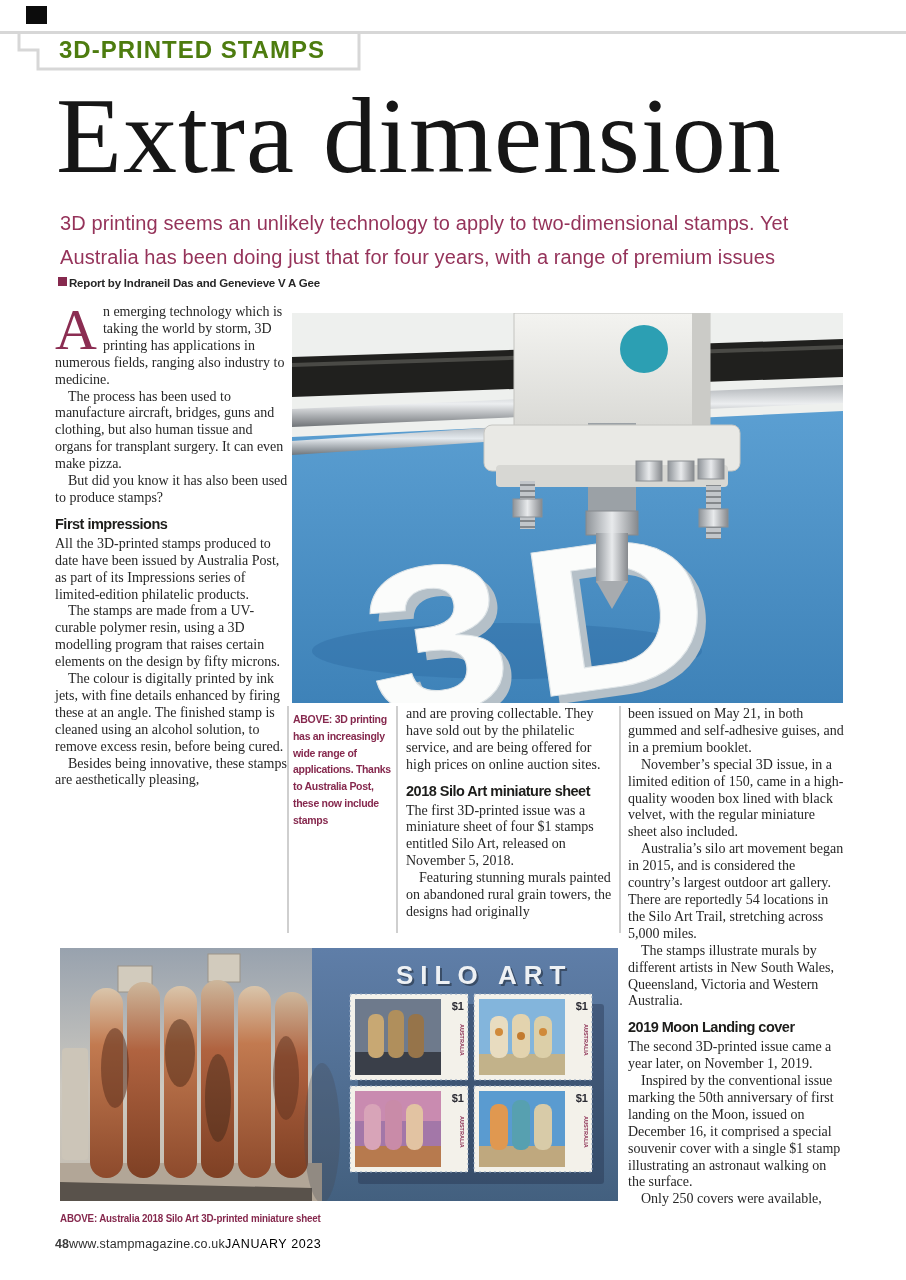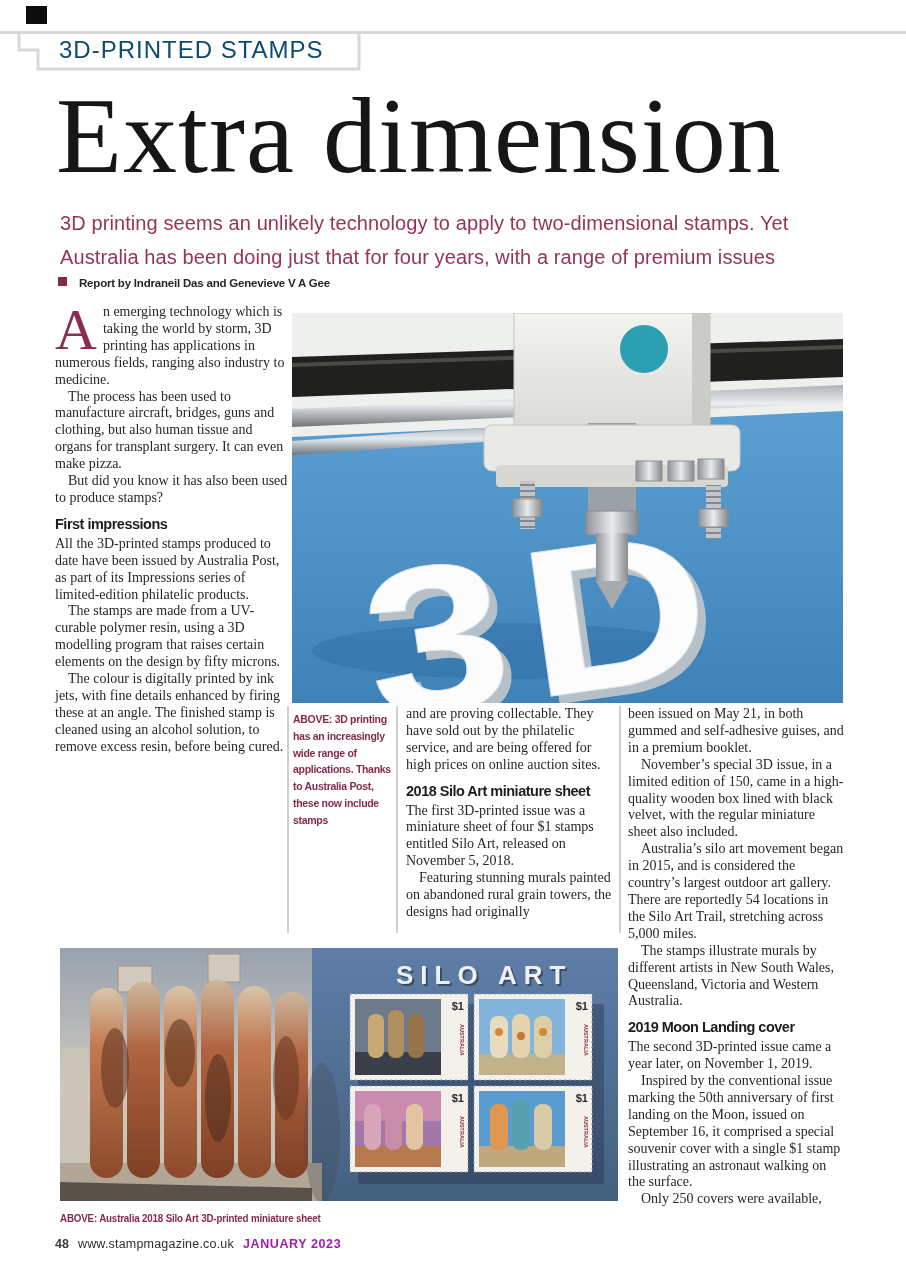--- a/index.html
+++ b/index.html
@@ -2,28 +2,28 @@
 <html><head>
 <meta charset="utf-8">
 <style>
   html,body{margin:0;padding:0;background:#ffffff;}
   .page{position:relative;width:906px;height:1280px;background:#ffffff;overflow:hidden;
         font-family:"Liberation Sans",sans-serif;}
   
   .corner-mark{position:absolute;left:26px;top:6px;width:21px;height:18px;background:#0c0c0c;}
   .hairline{position:absolute;left:0;top:31px;width:906px;height:3px;background:#d7d7d7;}
   .tab-svg{position:absolute;left:0;top:0;}
-  .section-label{position:absolute;left:59px;top:36px;font-size:24px;font-weight:normal;
-        letter-spacing:1px;color:#0c4a6e;white-space:nowrap;}
+  .section-label{position:absolute;left:59px;top:36px;font-size:24px;font-weight:bold;
+        letter-spacing:1px;color:#4d7c0f;white-space:nowrap;}
   
   .headline{position:absolute;left:56px;top:82px;width:820px;font-family:"Liberation Serif",serif;
         font-weight:400;font-size:108px;line-height:1.0;letter-spacing:1px;color:#161616;white-space:nowrap;}
   .standfirst{position:absolute;left:60px;top:206px;width:790px;font-size:20px;line-height:34px;
         color:#95335a;letter-spacing:0.1px;}
-  .byline{position:absolute;left:58px;top:277px;display:flex;align-items:flex-start;gap:12px;}
+  .byline{position:absolute;left:58px;top:277px;display:flex;align-items:flex-start;gap:2px;}
   .byline-bullet{width:9px;height:9px;background:#86294e;flex:0 0 auto;}
   .byline-text{font-size:11.5px;font-weight:bold;color:#262626;letter-spacing:-0.2px;white-space:nowrap;}
   
   .col{position:absolute;font-family:"Liberation Serif",serif;font-size:14px;line-height:16.9px;
         color:#272727;}
   .col p{margin:0;}
   .col p.ind{text-indent:13px;}
   .subhead{font-family:"Liberation Sans",sans-serif;font-weight:bold;font-size:14.5px;
         letter-spacing:-0.5px;color:#1d1d1b;margin:9px 0 3px 0;white-space:nowrap;}
   .col1{left:55px;top:304px;width:233px;}
@@ -33,25 +33,25 @@
         color:#8b2d52;padding:3px 6px 0 0;}
   .vrule{position:absolute;width:2px;background:#cfcfcf;}
   
   .fig{position:absolute;display:block;}
   .cap{position:absolute;font-size:10.5px;font-weight:bold;line-height:16.8px;color:#86294e;
         letter-spacing:-0.3px;}
   .cap-printer{left:293px;top:711px;width:100px;}
   .cap-silo{left:60px;top:1210px;white-space:nowrap;font-size:11.5px;transform:scaleX(0.85);
         transform-origin:left top;letter-spacing:-0.2px;}
   
-  .footer{position:absolute;left:55px;top:1237px;display:flex;align-items:flex-start;gap:9px;
+  .footer{position:absolute;left:55px;top:1237px;display:flex;align-items:flex-start;
         font-size:12.5px;}
   .footer .pn{font-weight:bold;color:#3c3c3c;}
   .footer .site{font-weight:normal;color:#2e2e2e;letter-spacing:0.2px;}
-  .footer .issue{color:#a21caf;letter-spacing:0.6px;font-weight:bold;}
+  .footer .issue{color:#000000;letter-spacing:0.6px;}
 </style>
 </head>
 <body>
 
 <div class="page">
 
   <div class="corner-mark"></div>
   <div class="hairline"></div>
   <svg class="tab-svg" width="906" height="80">
     <path d="M19,33 L19,50 L38,50 L38,69 L359,69 L359,33" fill="none" stroke="#d7d7d7" stroke-width="3"></path>
@@ -66,20 +66,21 @@
   </div>
 
   <div class="col col1">
     <p><span class="dropcap">A</span><span>n emerging technology which is taking the world by storm, 3D printing has applications in numerous fields, ranging also industry to medicine.</span></p>
     <p class="ind">The process has been used to manufacture aircraft, bridges, guns and clothing, but also human tissue and organs for transplant surgery. It can even make pizza.</p>
     <p class="ind">But did you know it has also been used to produce stamps?</p>
     <h3 class="subhead">First impressions</h3>
     <p>All the 3D-printed stamps produced to date have been issued by Australia Post, as part of its Impressions series of limited-edition philatelic products.</p>
     <p class="ind">The stamps are made from a UV-curable polymer resin, using a 3D modelling program that raises certain elements on the design by fifty microns.</p>
     <p class="ind">The colour is digitally printed by ink jets, with fine details enhanced by firing these at an angle. The finished stamp is cleaned using an alcohol solution, to remove excess resin, before being cured.</p>
+    <p class="ind">Besides being innovative, these stamps are aesthetically pleasing,</p>
   </div>
 
   <svg class="fig" style="left:292px;top:313px;" width="551" height="390" viewBox="0 0 551 390">
     <defs>
       <linearGradient id="bedG" x1="0" y1="0" x2="0" y2="1">
         <stop offset="0" stop-color="#5b9fd2"></stop>
           <stop offset="1" stop-color="#3e82b8"></stop>
       </linearGradient>
       <linearGradient id="rodG" x1="0" y1="0" x2="0" y2="1">
         <stop offset="0" stop-color="#aeb2b6"></stop>
@@ -151,21 +152,21 @@
     <p class="ind">Featuring stunning murals painted on abandoned rural grain towers, the designs had originally</p>
   </div>
 
   <div class="col col3">
     <p>been issued on May 21, in both gummed and self-adhesive guises, and in a premium booklet.</p>
     <p class="ind">November’s special 3D issue, in a limited edition of 150, came in a high-quality wooden box lined with black velvet, with the regular miniature sheet also included.</p>
     <p class="ind">Australia’s silo art movement began in 2015, and is considered the country’s largest outdoor art gallery. There are reportedly 54 locations in the Silo Art Trail, stretching across 5,000 miles.</p>
     <p class="ind">The stamps illustrate murals by different artists in New South Wales, Queensland, Victoria and Western Australia.</p>
     <h3 class="subhead">2019 Moon Landing cover</h3>
     <p>The second 3D-printed issue came a year later, on November 1, 2019.</p>
-    <p class="ind">Inspired by the conventional issue marking the 50th anniversary of first landing on the Moon, issued on September 16, it comprised a special souvenir cover with a single $1 stamp illustrating an astronaut walking on the surface.</p>
+    <p class="ind">Inspired by the conventional issue marking the 50th anniversary of first landing on the Moon, issued on December 16, it comprised a special souvenir cover with a single $1 stamp illustrating an astronaut walking on the surface.</p>
     <p class="ind">Only 250 covers were available,</p>
   </div>
 
   <svg class="fig" style="left:60px;top:948px;" width="558" height="253" viewBox="0 0 558 253">
     <defs>
       <linearGradient id="skyG" x1="0" y1="0" x2="0" y2="1">
         <stop offset="0" stop-color="#98a2ae"></stop>
           <stop offset="0.55" stop-color="#cdc9c0"></stop>
           <stop offset="1" stop-color="#c4bdb1"></stop>
       </linearGradient>

